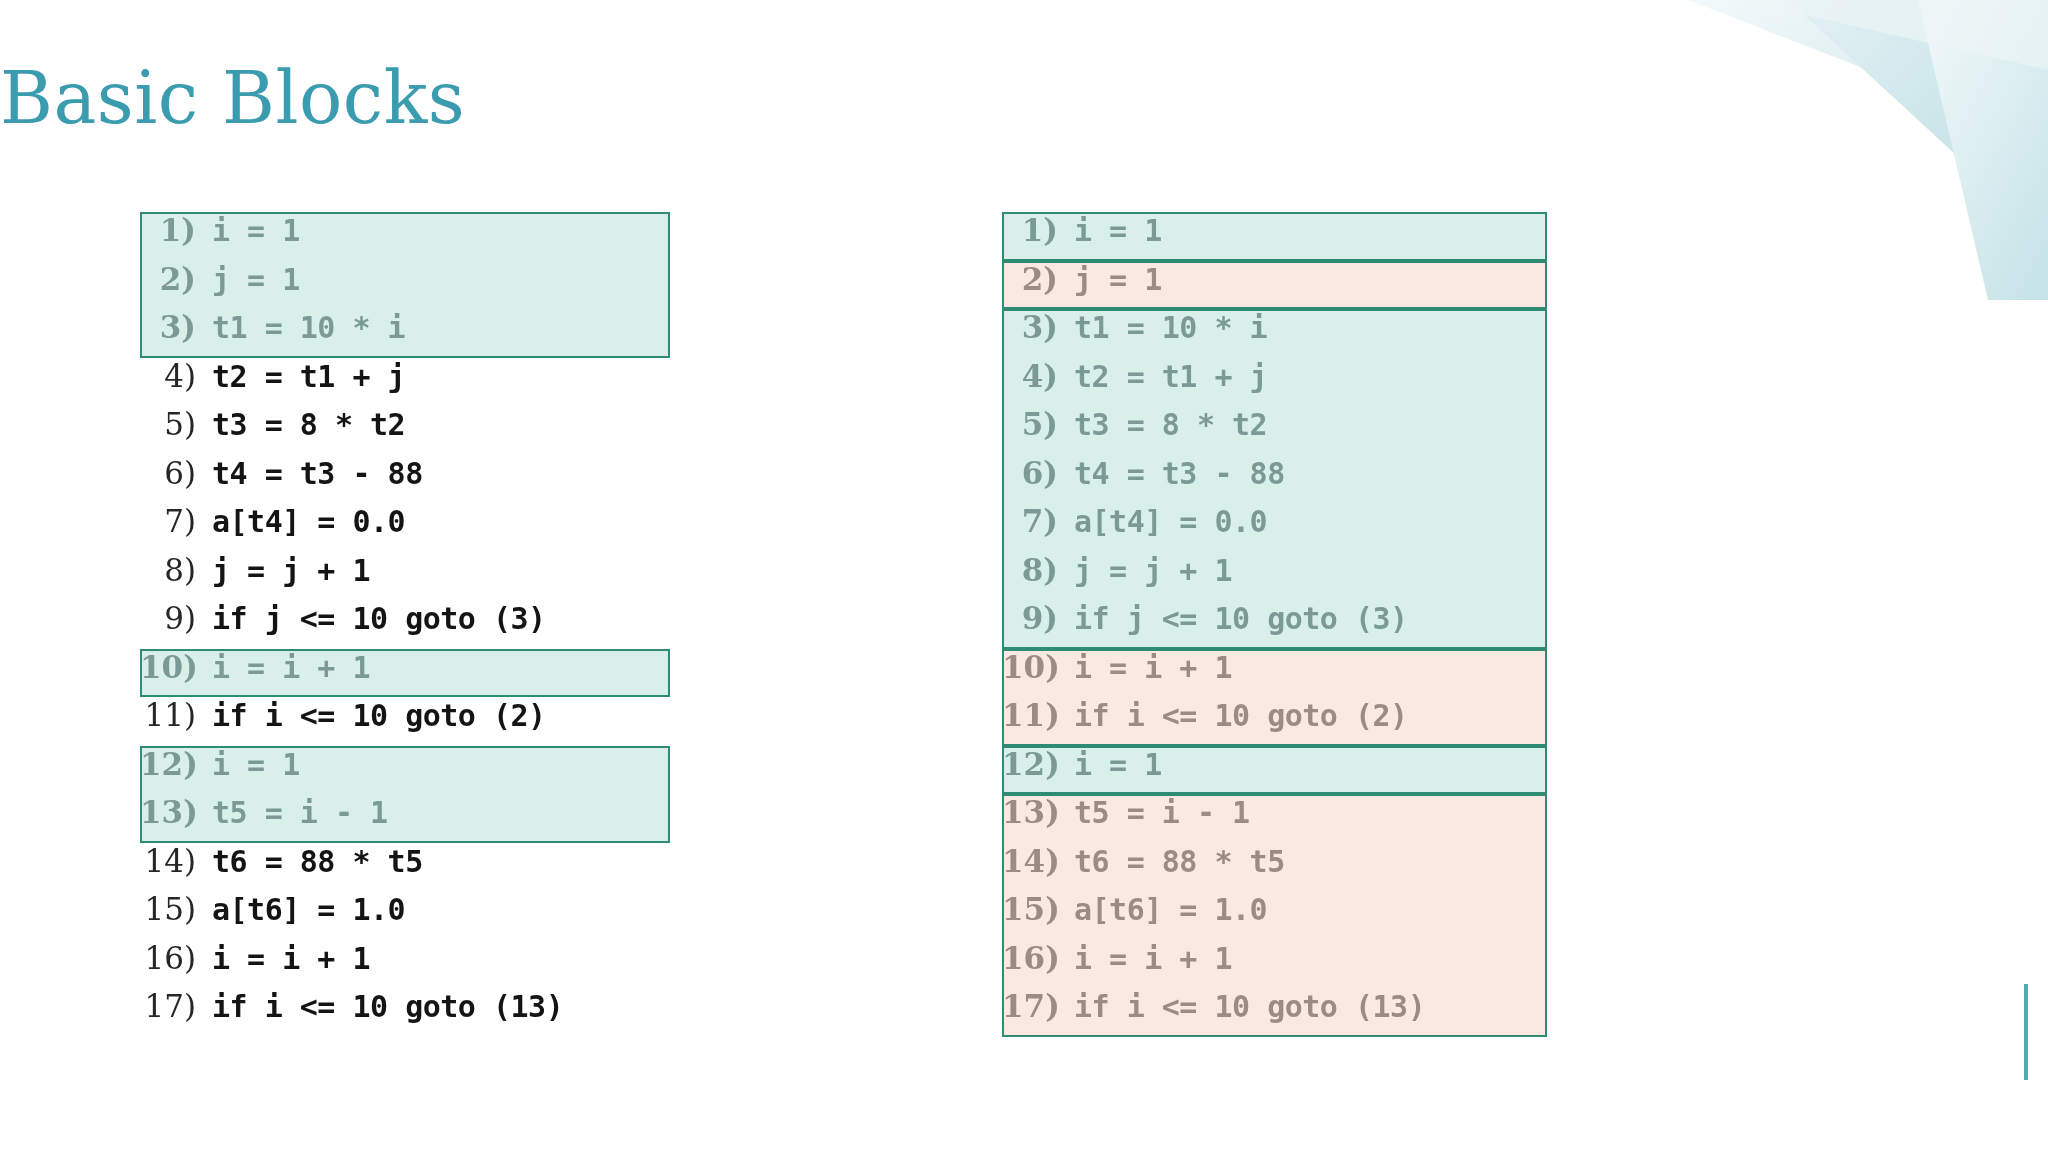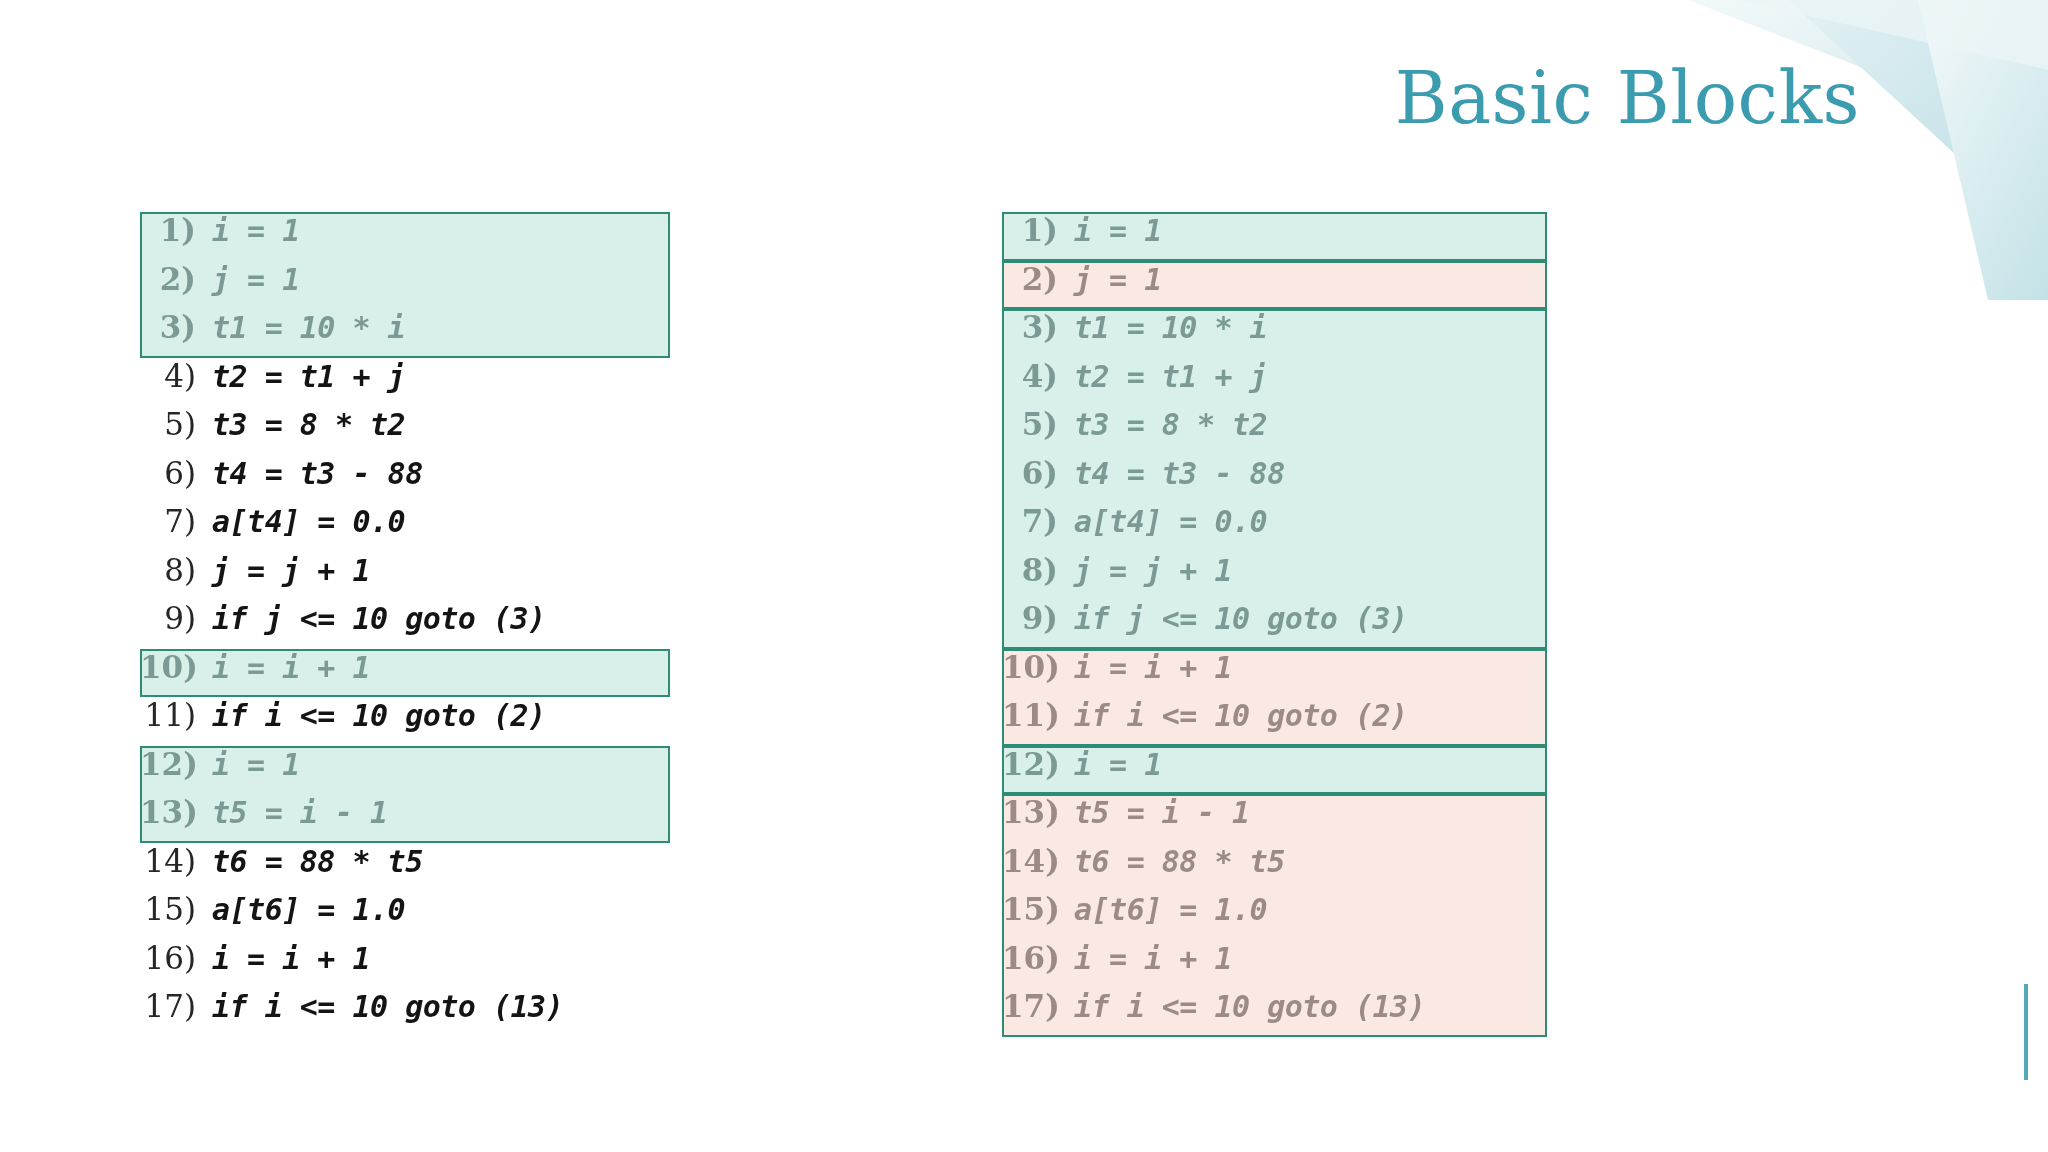--- a/index.html
+++ b/index.html
@@ -33,21 +33,21 @@
     height: 96px;
     background: #55a9b5;
   }
 
   
   #title {
     position: absolute;
     top: 62px;
     left: 0;
     width: 1860px;
-    text-align: right;
+    text-align: left;
     font-family: "DejaVu Serif", "Liberation Serif", serif;
     font-size: 72px;
     font-weight: 400;
     color: #3b9cb0;
     letter-spacing: 0.5px;
     line-height: 1;
     white-space: nowrap;
   }
 
   
@@ -75,21 +75,20 @@
     color: #2a2a2a;
     font-family: "DejaVu Serif", "Liberation Serif", serif;
   }
   .line-code {
     flex: 1 1 auto;
     font-size: 30px;
     color: #1c1c1c;
     font-weight: 700;
     white-space: pre;
     letter-spacing: -0.5px;
-    font-style: italic;
   }
 
   
   .hl-teal {
     background: #d9efe9;
   }
   .hl-pink {
     background: #fae9e3;
   }
   .hl-teal .line-no,

